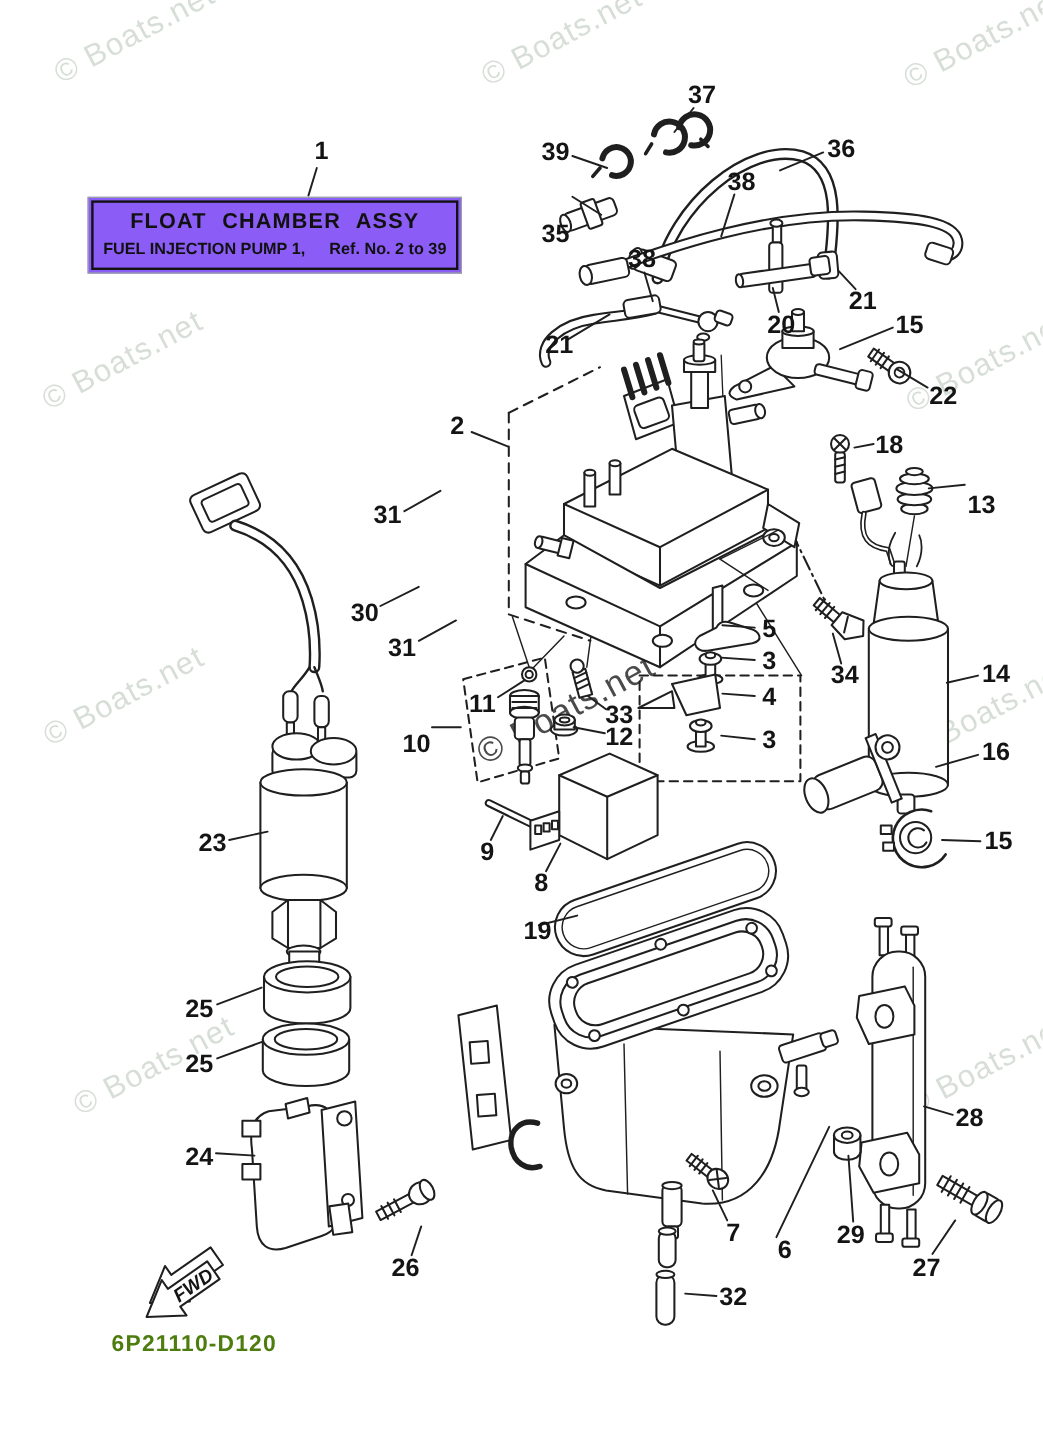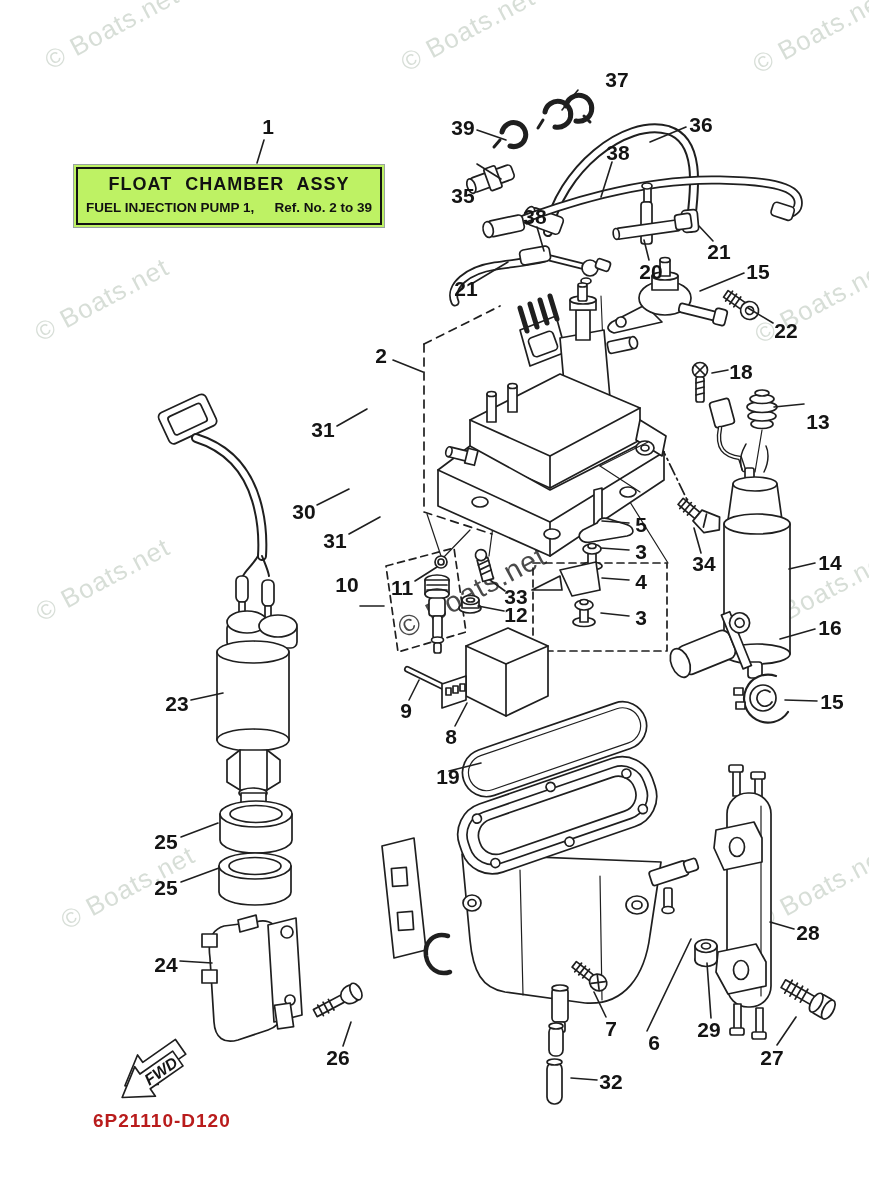--- a/index.html
+++ b/index.html
@@ -17,34 +17,34 @@
   }
   .wm-dark{color:rgba(42,42,42,0.85);font-size:29px;}
   .callout{
     position:absolute;transform:translate(-50%,-50%);
     font:bold 21px "Liberation Sans", sans-serif;color:#141414;
     line-height:1;white-space:nowrap;
   }
   svg.diagram{position:absolute;left:0;top:0;}
   .info-box{
     position:absolute;left:73px;top:164px;width:312px;
-    border:1px solid #9aa2a2;padding:2px;background:#bef264;box-sizing:border-box;
+    border:1px solid #9aa2a2;padding:2px;background:#8b5cf6;box-sizing:border-box;
   }
   .info-box-inner{border:2px solid #121212;padding:5px 8px 6px;}
   .ib-title{
     text-align:center;font:bold 18px "Liberation Sans",sans-serif;color:#111;
     letter-spacing:1px;word-spacing:7px;margin-bottom:4px;
   }
   .ib-row{
     display:flex;justify-content:space-between;
     font:bold 13.5px "Liberation Sans",sans-serif;color:#111;line-height:1.35;gap:10px;
   }
   .diagram-code{
     position:absolute;left:93px;top:1110px;
-    font:bold 19px "Liberation Sans",sans-serif;color:#b91c1c;letter-spacing:1px;
+    font:bold 19px "Liberation Sans",sans-serif;color:#4d7c0f;letter-spacing:1px;
   }
 </style>
 </head>
 <body>
 
 <div class="canvas">
 
   <div>
       <div class="wm" style="left: 112px; top: 28px;">© Boats.net</div>
       <div class="wm" style="left: 468px; top: 30px;">© Boats.net</div>
@@ -521,21 +521,21 @@
       <div class="ib-title">FLOAT CHAMBER ASSY</div>
       <div class="ib-row">
         <span>FUEL INJECTION PUMP 1,</span>
         <span>Ref. No. 2 to 39</span>
       </div>
     </div>
   </div>
 
   <div>
       <div class="callout" style="left: 268px; top: 126px;">1</div>
-      <div class="callout" style="left: 585px; top: 79px; margin-left: 32px;">37</div>
+      <div class="callout" style="left: 585px; top: 79px;">37</div>
       <div class="callout" style="left: 463px; top: 127px;">39</div>
       <div class="callout" style="left: 701px; top: 124px;">36</div>
       <div class="callout" style="left: 463px; top: 159px; margin-top: 36px;">35</div>
       <div class="callout" style="left: 618px; top: 152px;">38</div>
       <div class="callout" style="left: 535px; top: 216px;">38</div>
       <div class="callout" style="left: 719px; top: 251px;">21</div>
       <div class="callout" style="left: 651px; top: 271px;">20</div>
       <div class="callout" style="left: 466px; top: 288px;">21</div>
       <div class="callout" style="left: 758px; top: 271px;">15</div>
       <div class="callout" style="left: 786px; top: 330px;">22</div>
@@ -547,21 +547,21 @@
       <div class="callout" style="left: 335px; top: 540px;">31</div>
       <div class="callout" style="left: 641px; top: 524px;">5</div>
       <div class="callout" style="left: 641px; top: 551px;">3</div>
       <div class="callout" style="left: 704px; top: 563px;">34</div>
       <div class="callout" style="left: 641px; top: 581px;">4</div>
       <div class="callout" style="left: 641px; top: 617px;">3</div>
       <div class="callout" style="left: 830px; top: 562px;">14</div>
       <div class="callout" style="left: 830px; top: 627px;">16</div>
       <div class="callout" style="left: 832px; top: 701px;">15</div>
       <div class="callout" style="left: 402px; top: 587px;">11</div>
-      <div class="callout" style="left: 347px; top: 584px; text-align: right;">10</div>
+      <div class="callout" style="left: 347px; top: 620px; text-align: right;">10</div>
       <div class="callout" style="left: 516px; top: 596px;">33</div>
       <div class="callout" style="left: 516px; top: 614px;">12</div>
       <div class="callout" style="left: 177px; top: 703px;">23</div>
       <div class="callout" style="left: 406px; top: 710px;">9</div>
       <div class="callout" style="left: 451px; top: 736px;">8</div>
       <div class="callout" style="left: 448px; top: 776px;">19</div>
       <div class="callout" style="left: 166px; top: 841px;">25</div>
       <div class="callout" style="left: 166px; top: 887px;">25</div>
       <div class="callout" style="left: 166px; top: 964px;">24</div>
       <div class="callout" style="left: 338px; top: 1057px;">26</div>

